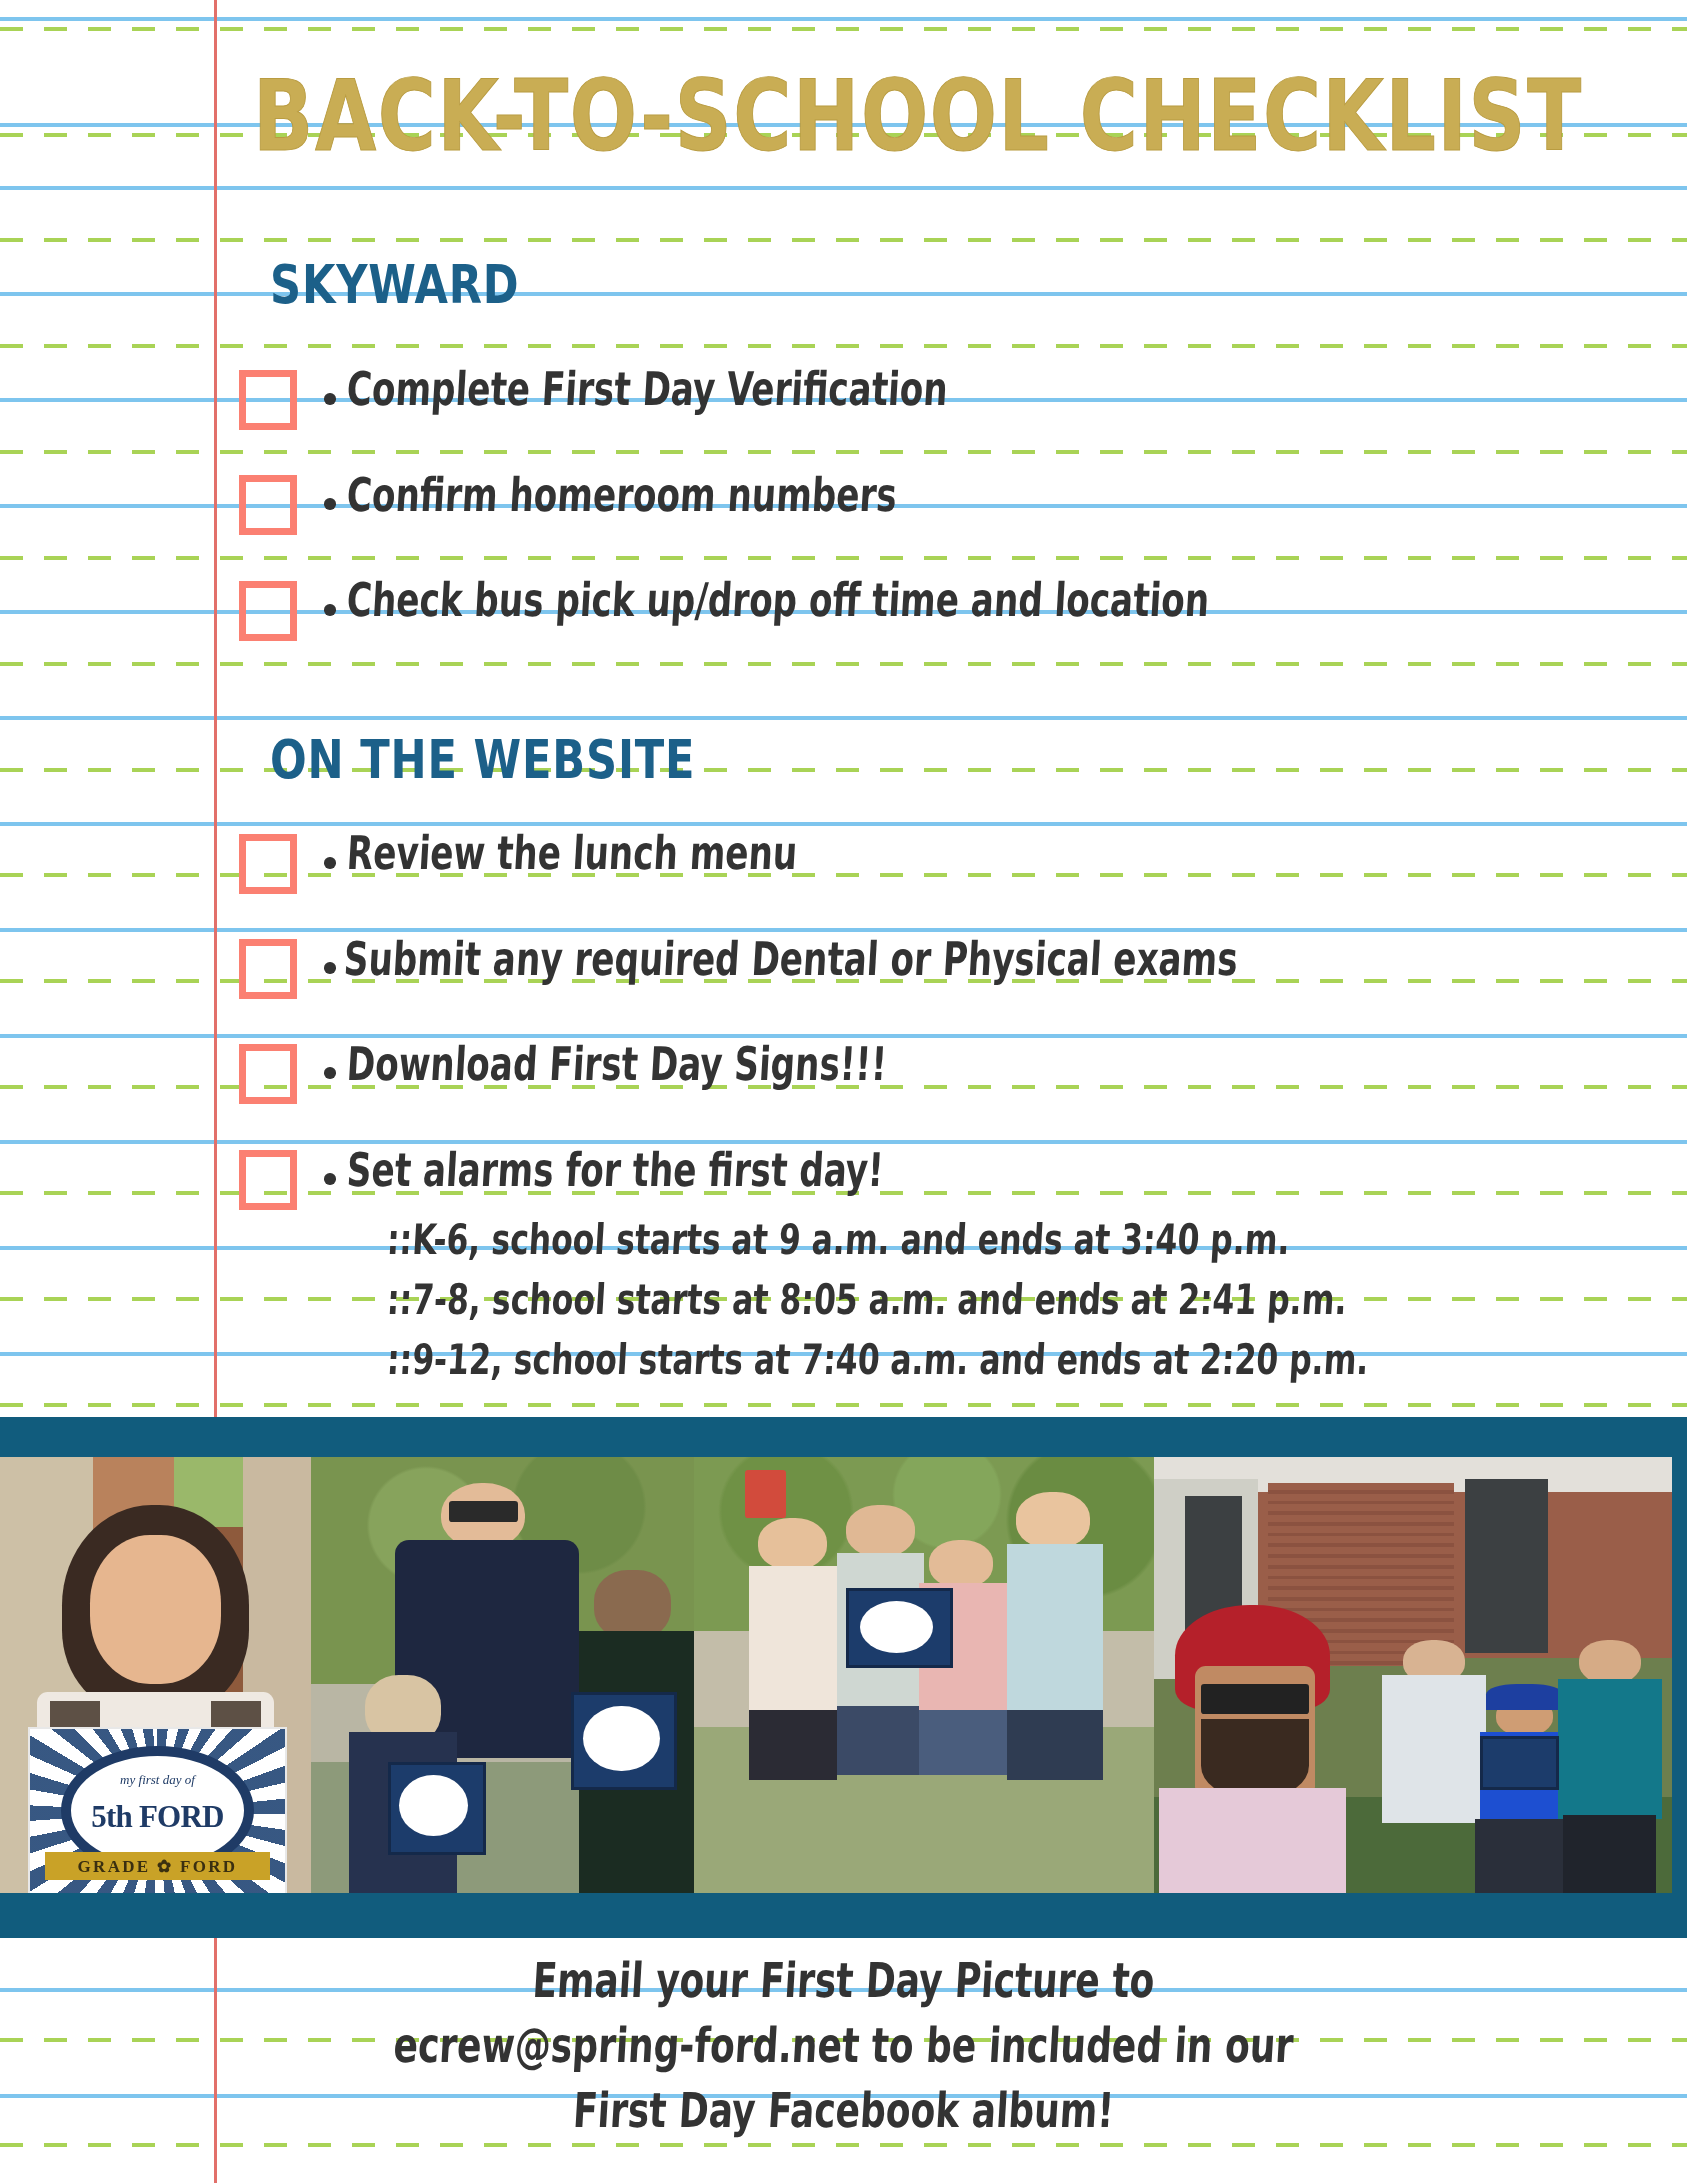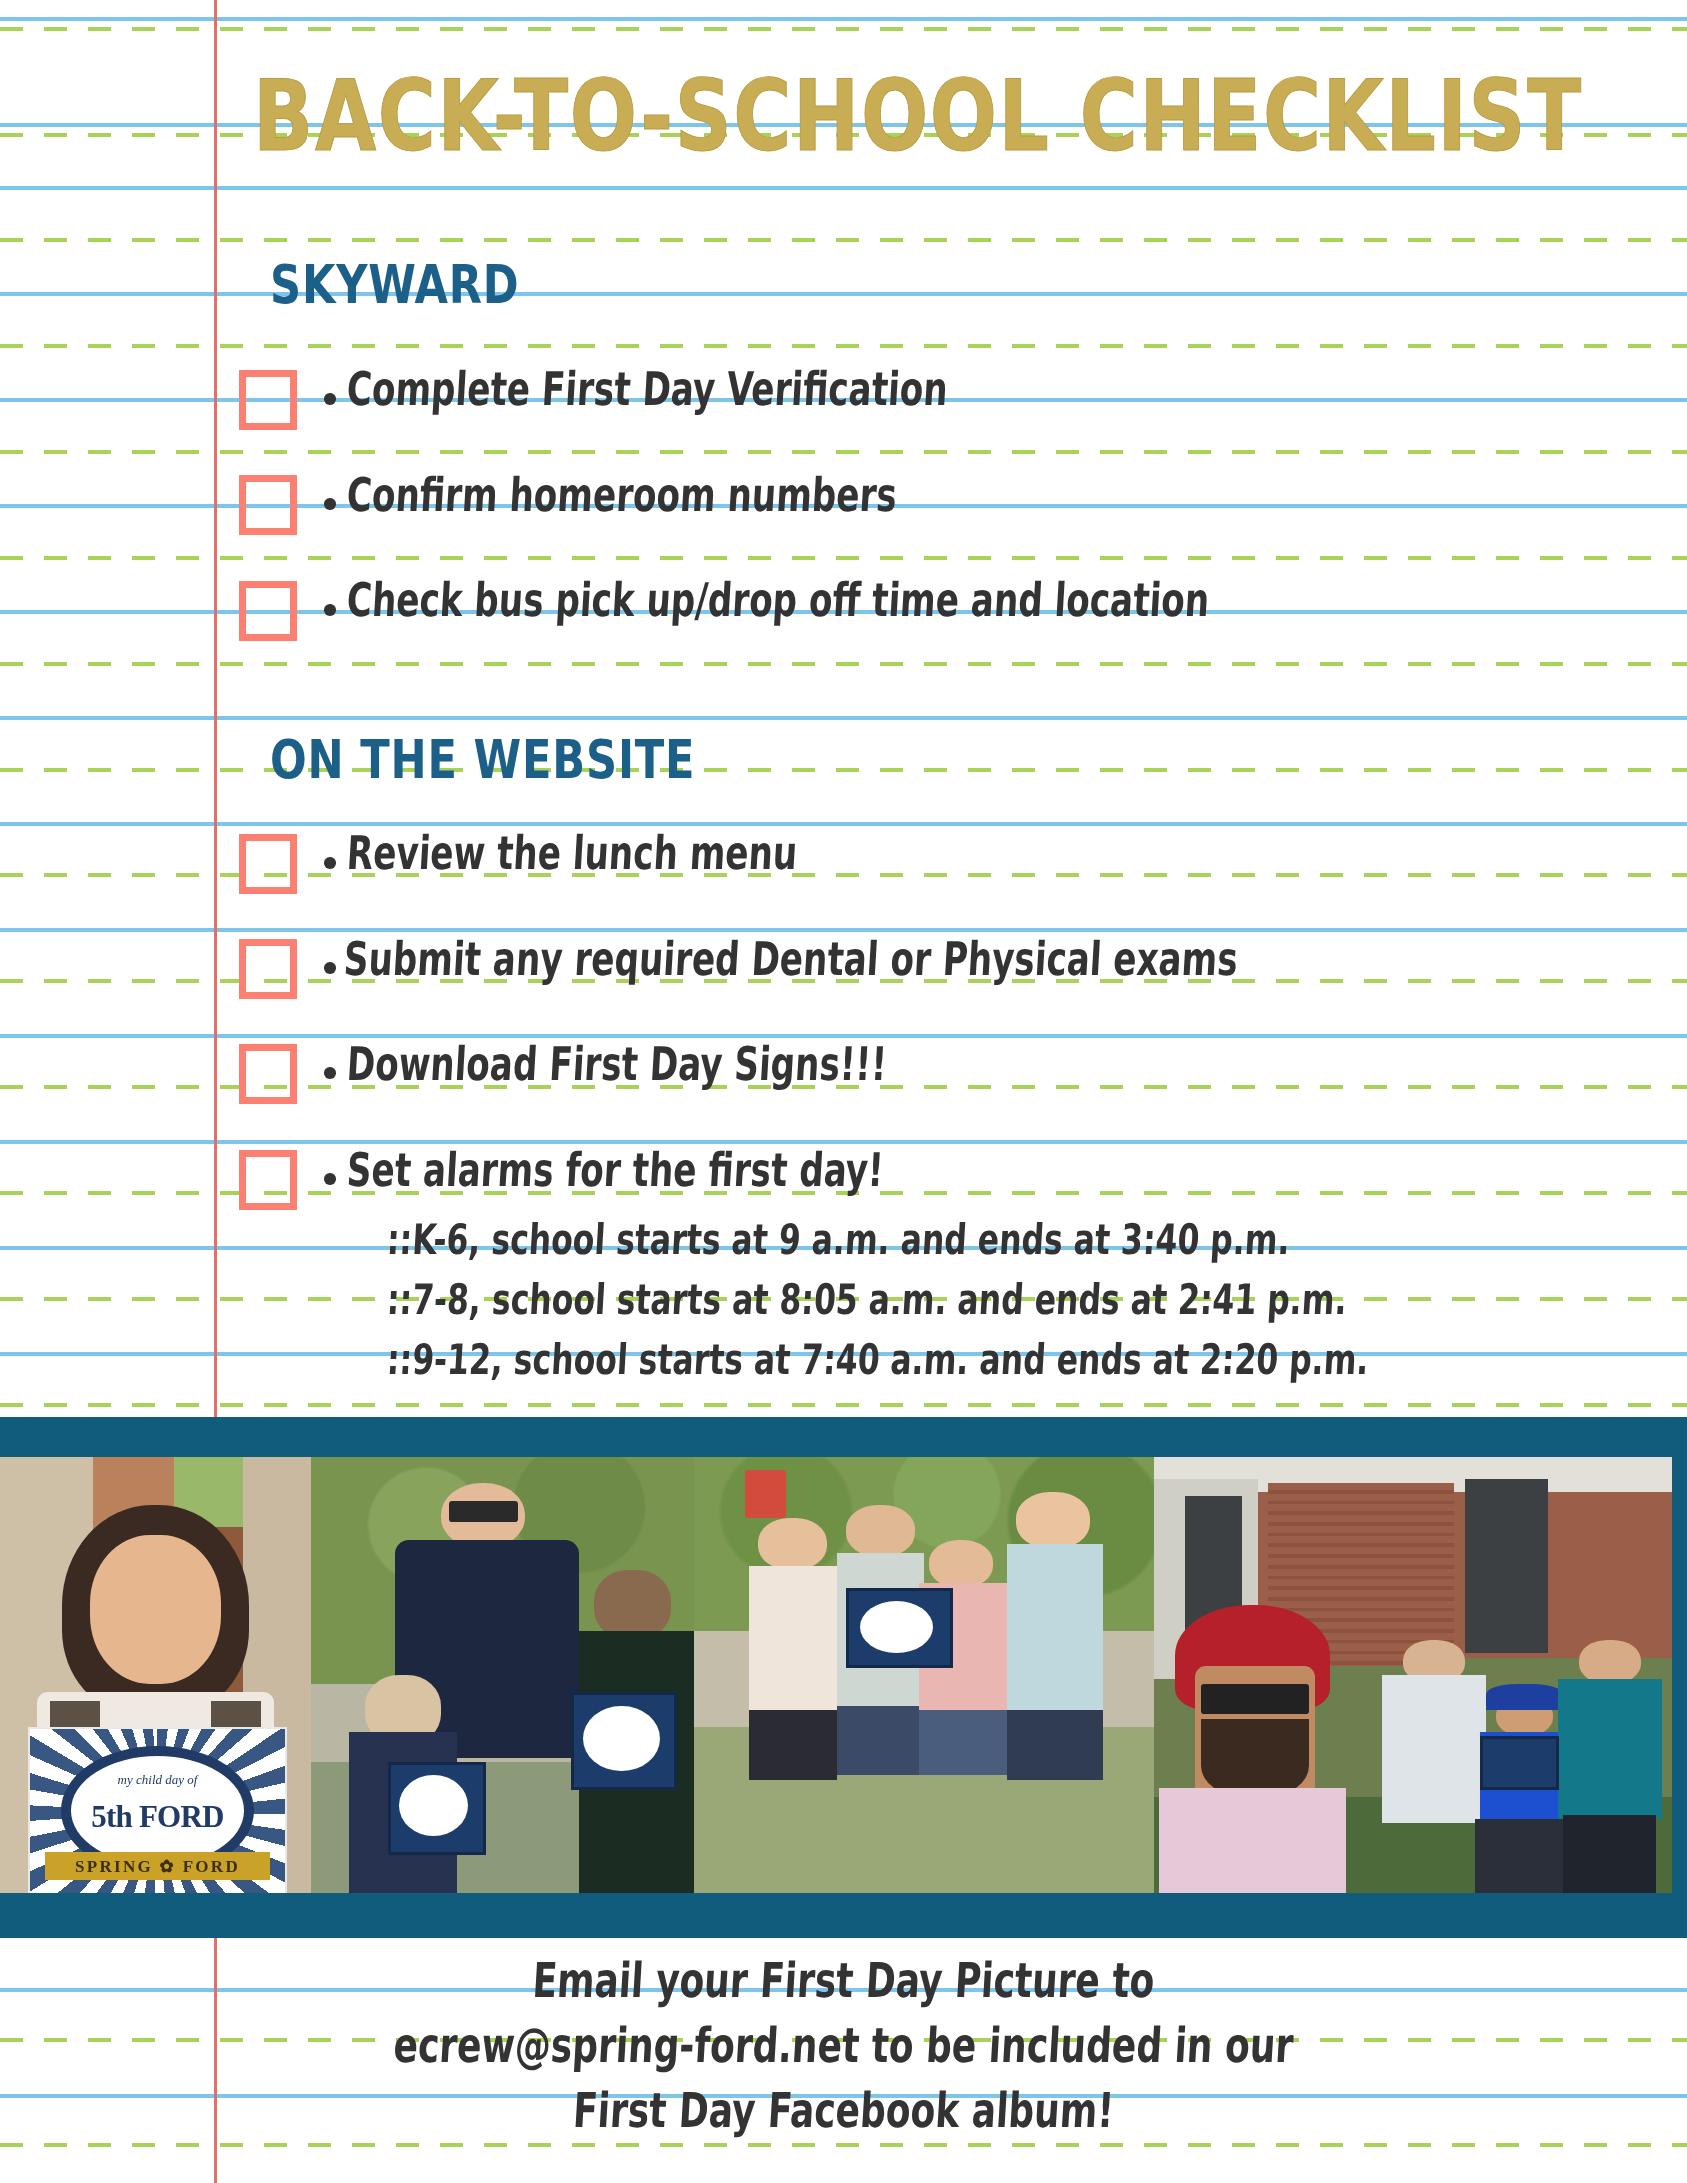--- a/index.html
+++ b/index.html
@@ -315,23 +315,23 @@
         <div class="sky" style="background:linear-gradient(90deg,#cdc0a6 0 30%,#b9825c 30% 58%,#8e5a3c 58% 78%,#c9b9a0 78% 100%);"></div>
         <div style="position:absolute;left:56%;top:0;width:22%;height:16%;background:#9ab86a;"></div>
         <div class="person" style="left:20%;top:11%;width:60%;height:48%;background:#3a2a22;border-radius:48% 48% 40% 40%;"></div>
         <div class="person" style="left:29%;top:18%;width:42%;height:34%;background:#e6b68f;border-radius:46%;"></div>
         <div class="person" style="left:12%;top:54%;width:76%;height:46%;background:#efe9e2;border-radius:10.7px 10.7px 0 0;"></div>
         <div class="person" style="left:16%;top:56%;width:16%;height:30%;background:#5d5045;"></div>
         <div class="person" style="left:68%;top:56%;width:16%;height:30%;background:#5d5045;"></div>
         <div class="sign" style="left:9%;top:62%;width:82%;height:38%;">
           <div class="rays"></div>
           <div class="ring"></div>
-          <div class="txt1">my child day of</div>
+          <div class="txt1">my first day of</div>
           <div class="txt2">5th FORD</div>
-          <div class="banner">SPRING ✿ FORD</div>
+          <div class="banner">GRADE ✿ FORD</div>
         </div>
         <span class="ph-label">Girl holding first day of 5th grade sign</span>
       </div>
 
       <div class="photo" style="width:383px; background:#6d8a4c;">
         <div class="sky" style="background:linear-gradient(180deg,#79944f 0 52%,#b9b6a4 52% 70%,#8d9a7a 70% 100%);"></div>
         <div style="position:absolute;left:0;top:0;width:100%;height:52%;background:radial-gradient(circle at 30% 30%, #87a35c 0 18%, transparent 19%), radial-gradient(circle at 70% 22%, #6e8c47 0 20%, transparent 21%), radial-gradient(circle at 50% 45%, #7f9b53 0 22%, transparent 23%);"></div>
         <div class="person" style="left:34%;top:6%;width:22%;height:15%;background:#e3bb98;border-radius:48%;"></div>
         <div class="person" style="left:36%;top:10%;width:18%;height:5%;background:#2a2a2a;border-radius:3.1px;"></div>
         <div class="person" style="left:22%;top:19%;width:48%;height:50%;background:#1e2740;border-radius:14px 14px 0 0;"></div>

